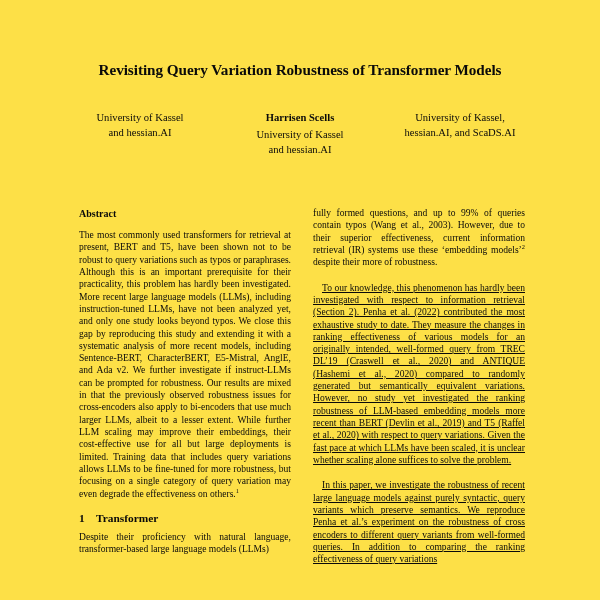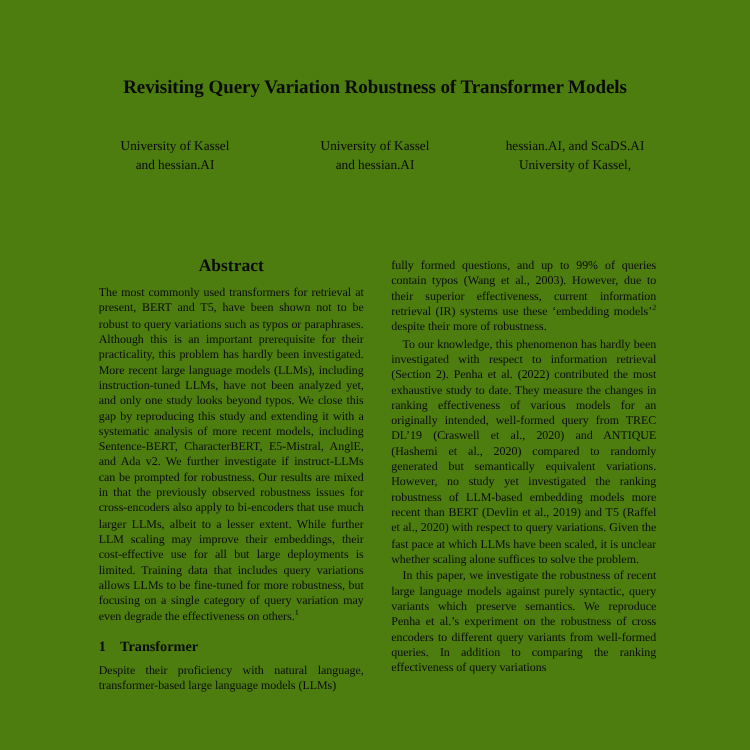--- a/index.html
+++ b/index.html
@@ -15,21 +15,21 @@
     color: #0a0a0a;
     position: relative;
   }
 
   .page {
     position: absolute;
     left: 0;
     top: 0;
     width: 600px;
     height: 600px;
-    background: #4d7c0f;
+    background: #fde047;
     overflow: hidden;
   }
 
   .paper-title {
     position: absolute;
     left: 60px;
     top: 60px;
     width: 480px;
     text-align: center;
     font-size: 15.2px;
@@ -74,38 +74,37 @@
     position: absolute;
     top: 0;
     width: 212px;
     height: 393px;
     overflow: hidden;
   }
   .col-left { left: 0; }
   .col-right { left: 234px; }
 
   .abstract-heading {
-    text-align: center;
-    font-size: 14px;
+    font-size: 10px;
     font-weight: bold;
     margin: 0 0 9px 0;
     line-height: 13px;
   }
 
   .body-text {
     font-size: 9.55px;
     line-height: 12.32px;
     text-align: justify;
     text-justify: inter-word;
     hyphens: none;
     margin: 0;
   }
   .body-text.indent { text-indent: 9px; }
   .body-text.noindent { text-indent: 0; }
-  .para-gap { margin-top: 1px; }
+  .para-gap { margin-top: 13px; text-decoration: underline; }
 
   .section-heading {
     font-size: 11.4px;
     font-weight: bold;
     margin: 12px 0 6px 0;
     line-height: 13px;
     display: flex;
     flex-direction: row;
     align-items: baseline;
   }
@@ -128,26 +127,27 @@
 <div class="page">
 
   <div class="paper-title">Revisiting Query Variation Robustness of Transformer Models</div>
 
   <div class="authors">
     <div class="author-block">
       <span class="author-affil-line">University of Kassel</span>
       <span class="author-affil-line">and hessian.AI</span>
     </div>
     <div class="author-block">
+      <span class="author-name">Harrisen Scells</span>
       <span class="author-affil-line">University of Kassel</span>
       <span class="author-affil-line">and hessian.AI</span>
     </div>
     <div class="author-block">
+      <span class="author-affil-line">University of Kassel,</span>
       <span class="author-affil-line">hessian.AI, and ScaDS.AI</span>
-      <span class="author-affil-line">University of Kassel,</span>
     </div>
   </div>
 
   <div class="columns">
 
     <div class="col col-left">
       <div class="abstract-heading">Abstract</div>
       <p class="body-text noindent"><span>The most commonly used transformers for retrieval at present, BERT and T5, have been shown not to be robust to query variations such as typos or paraphrases. Although this is an important prerequisite for their practicality, this problem has hardly been investigated. More recent large language models (LLMs), including instruction-tuned LLMs, have not been analyzed yet, and only one study looks beyond typos. We close this gap by reproducing this study and extending it with a systematic analysis of more recent models, including Sentence-BERT, CharacterBERT, E5-Mistral, AnglE, and Ada v2. We further investigate if instruct-LLMs can be prompted for robustness. Our results are mixed in that the previously observed robustness issues for cross-encoders also apply to bi-encoders that use much larger LLMs, albeit to a lesser extent. While further LLM scaling may improve their embeddings, their cost-effective use for all but large deployments is limited. Training data that includes query variations allows LLMs to be fine-tuned for more robustness, but focusing on a single category of query variation may even degrade the effectiveness on others.</span><sup>1</sup></p>
 
       <div class="section-heading">

